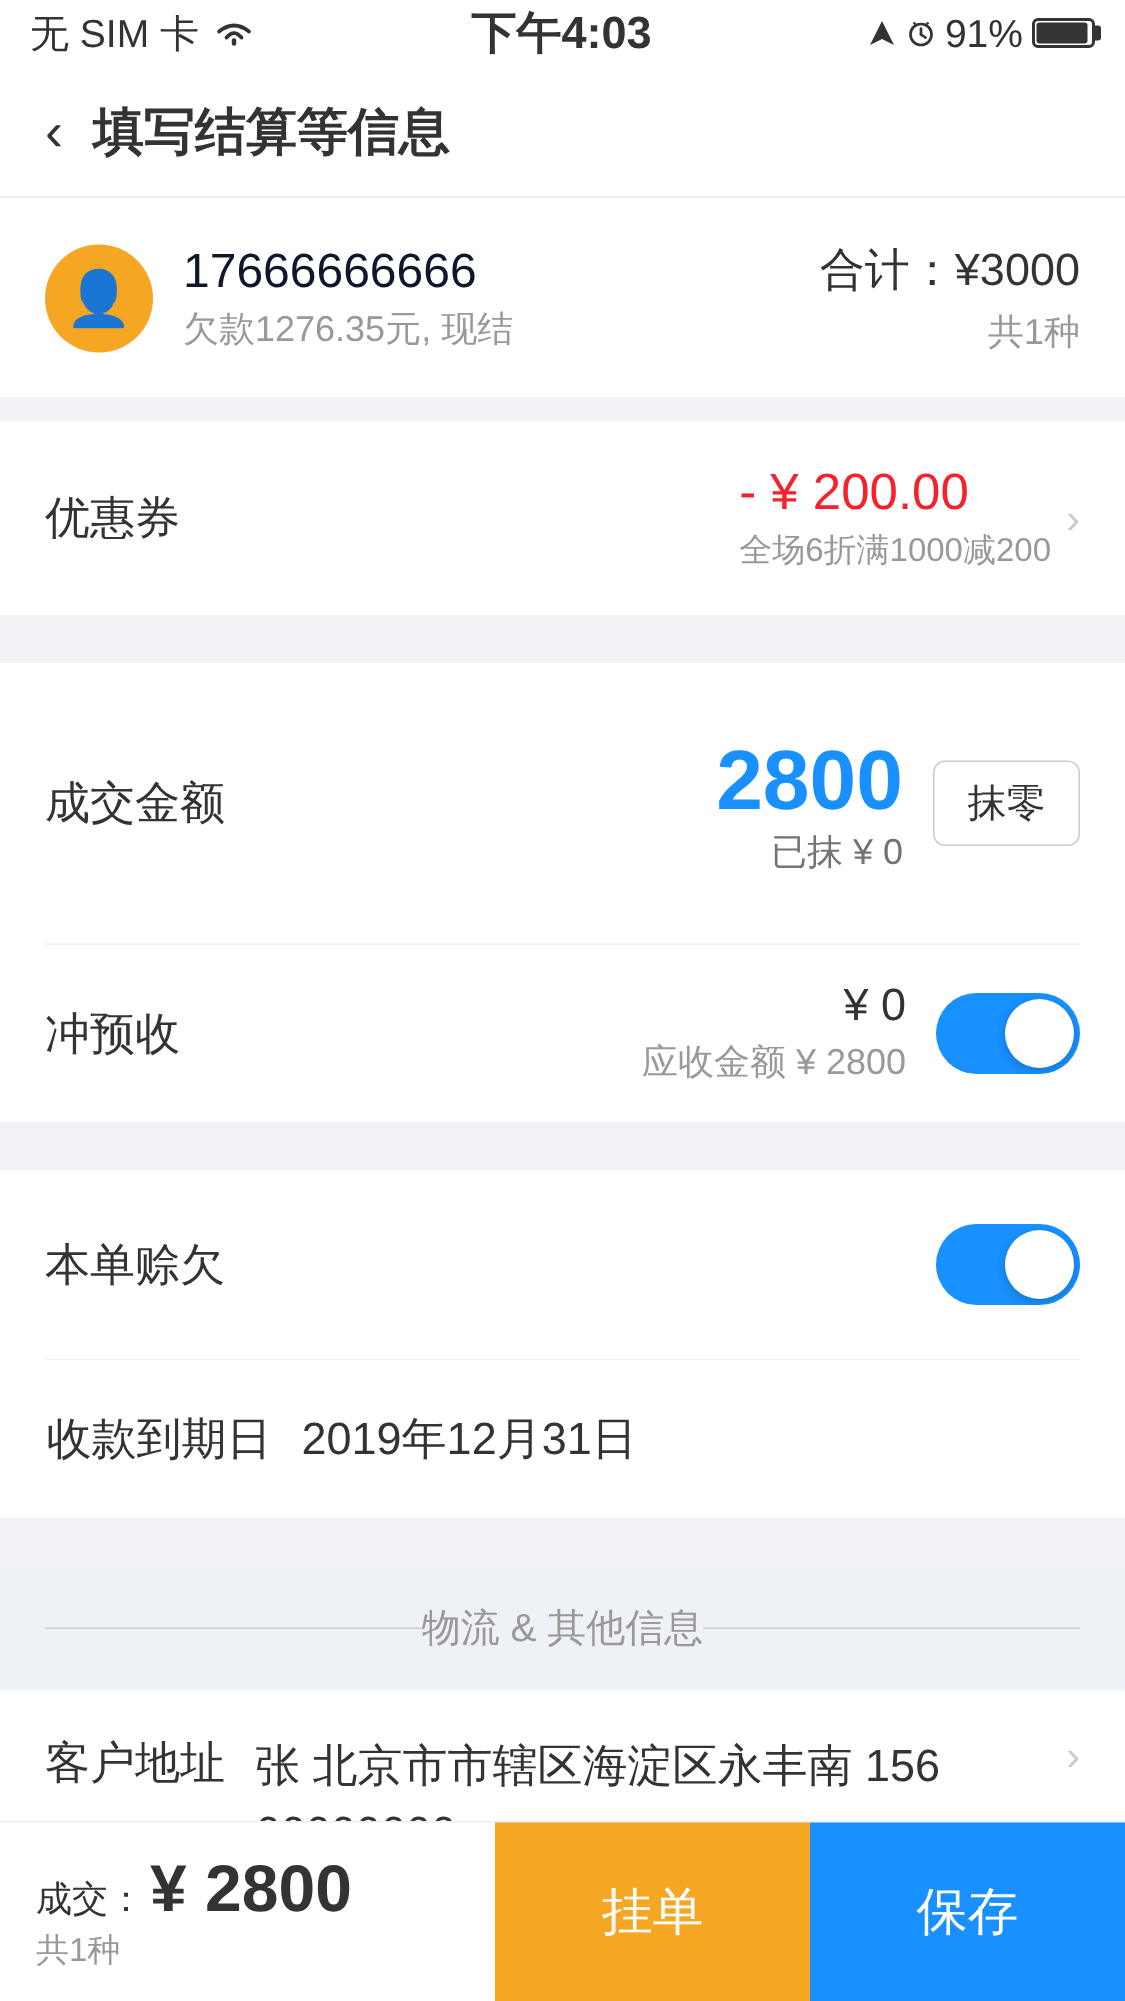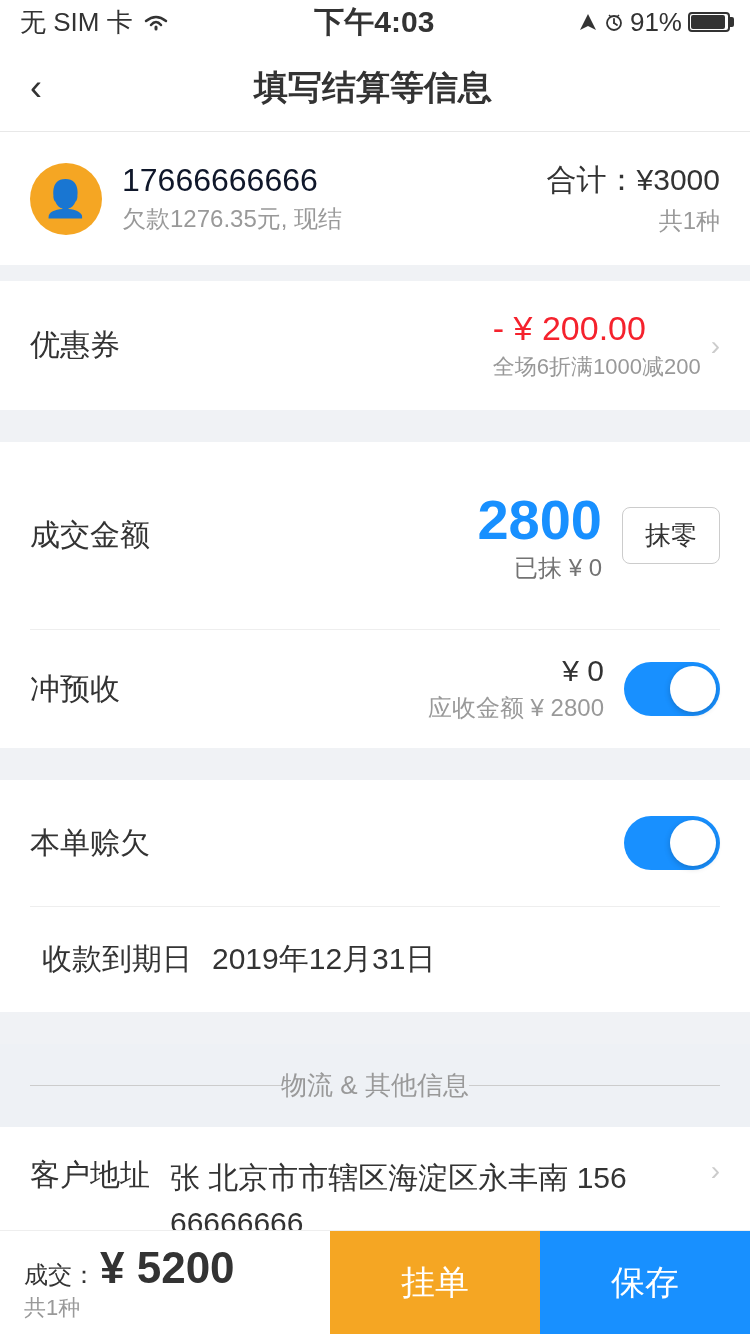--- a/index.html
+++ b/index.html
@@ -50,21 +50,20 @@
       border-bottom: 1px solid #e8e8e8;
     }
     .nav-back {
       font-size: 36px;
       color: #333;
       margin-right: 20px;
       cursor: pointer;
     }
     .nav-title {
       flex: 1;
-      text-align: center;
       font-size: 34px;
       font-weight: 600;
       color: #333;
       margin-right: 36px;
     }
 
     
     .content {
       background: #f0f2f5;
       padding-bottom: 120px;
@@ -184,21 +183,21 @@
       align-items: center;
       justify-content: space-between;
       padding: 36px 30px;
       background: #fff;
     }
 
     
     .date-row {
       display: flex;
       align-items: center;
-      padding: 32px 42px;
+      padding: 32px 31px;
       background: #fff;
     }
     .date-label { font-size: 30px; color: #333; margin-right: 20px; }
     .date-value { font-size: 30px; color: #333; }
 
     
     .section-header {
       display: flex;
       align-items: center;
       justify-content: center;
@@ -230,21 +229,21 @@
     .bottom-area {
       background: #f0f2f5;
       min-height: 160px;
     }
 
     
     .footer-bar {
       position: fixed;
       bottom: 0;
       width: 750px;
-      height: 104px;
+      height: 120px;
       display: flex;
       background: #fff;
       border-top: 1px solid #eee;
     }
     .footer-info {
       flex: 1;
       display: flex;
       flex-direction: column;
       justify-content: center;
       padding: 0 24px;
@@ -403,19 +402,19 @@
   </div>
 
   <div class="bottom-area"></div>
 
 </div>
 
 <div class="footer-bar">
   <div class="footer-info">
     <div style="display:flex;align-items:baseline;gap:4px;">
       <span class="footer-deal-label">成交：</span>
-      <span class="footer-deal-amount">¥ 5200</span>
+      <span class="footer-deal-amount">¥ 2800</span>
     </div>
     <div class="footer-count">共1种</div>
   </div>
   <div class="footer-btn-hang">挂单</div>
   <div class="footer-btn-save">保存</div>
 </div>
 
 </body></html>

